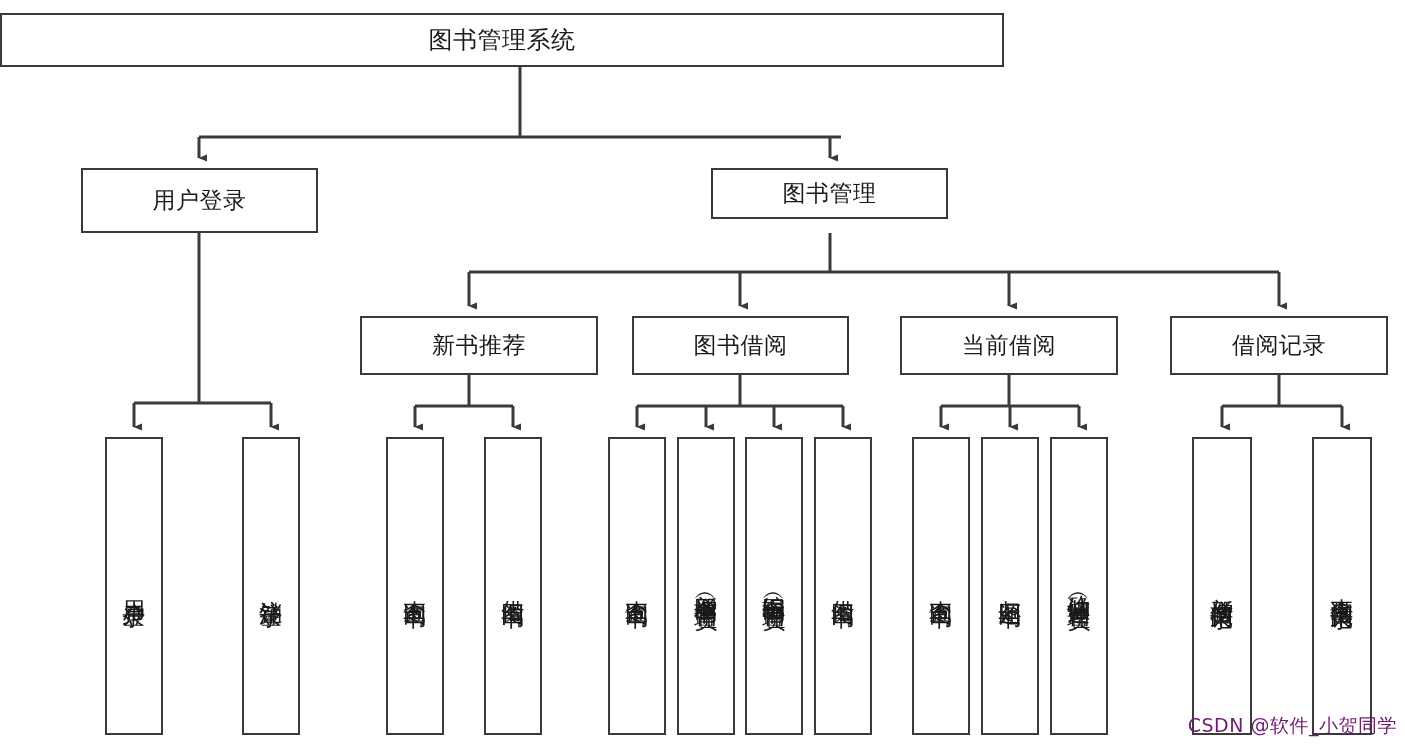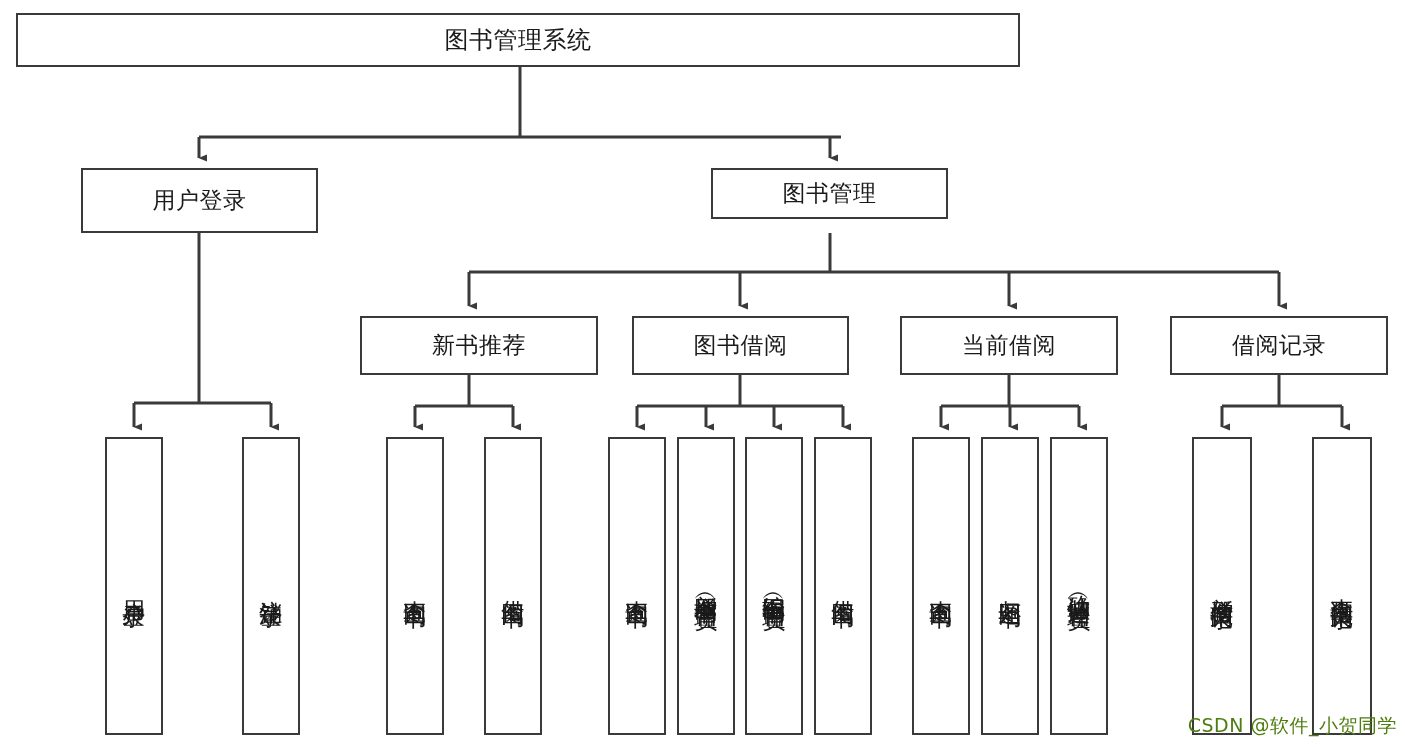--- a/index.html
+++ b/index.html
@@ -58,21 +58,21 @@
     line-height: 1.32;
     letter-spacing: 2px;
     white-space: normal;
     max-height: 100%;
   }
   #watermark {
     position: absolute;
     right: 8px;
     bottom: 8px;
     font-size: 19px;
-    color: #4d7c0f;
+    color: #701a75;
     letter-spacing: 0.5px;
     white-space: nowrap;
     user-select: none;
   }
 </style>
 </head>
 <body>
 
 <div id="diagram-root">
 
@@ -119,21 +119,21 @@
       <path d="M1010,406 L1010,427" marker-end="url(#arrowhead)"></path>
       <path d="M1079,406 L1079,427" marker-end="url(#arrowhead)"></path>
 
       <path d="M1279,375 L1279,406"></path>
       <path d="M1222,406 L1342,406"></path>
       <path d="M1222,406 L1222,427" marker-end="url(#arrowhead)"></path>
       <path d="M1342,406 L1342,427" marker-end="url(#arrowhead)"></path>
     </g>
   </svg>
 
-  <div class="node root horizontal" id="node-root" style="left: 16px; top: 13px; width: 1004px; height: 54px; font-family: Liberation Serif, serif;">
+  <div class="node root horizontal" id="node-root" style="left: 0; top: 13px; width: 1004px; height: 54px; font-family: Liberation Serif, serif;">
     <span class="node-label">图书管理系统</span>
   </div>
 
   <div class="node horizontal" id="node-l2-0" style="left: 81px; top: 168px; width: 237px; height: 65px;">
     <span class="node-label">用户登录</span>
   </div>
   <div class="node horizontal" id="node-l2-1" style="left: 711px; top: 168px; width: 237px; height: 51px;">
     <span class="node-label">图书管理</span>
   </div>
 

